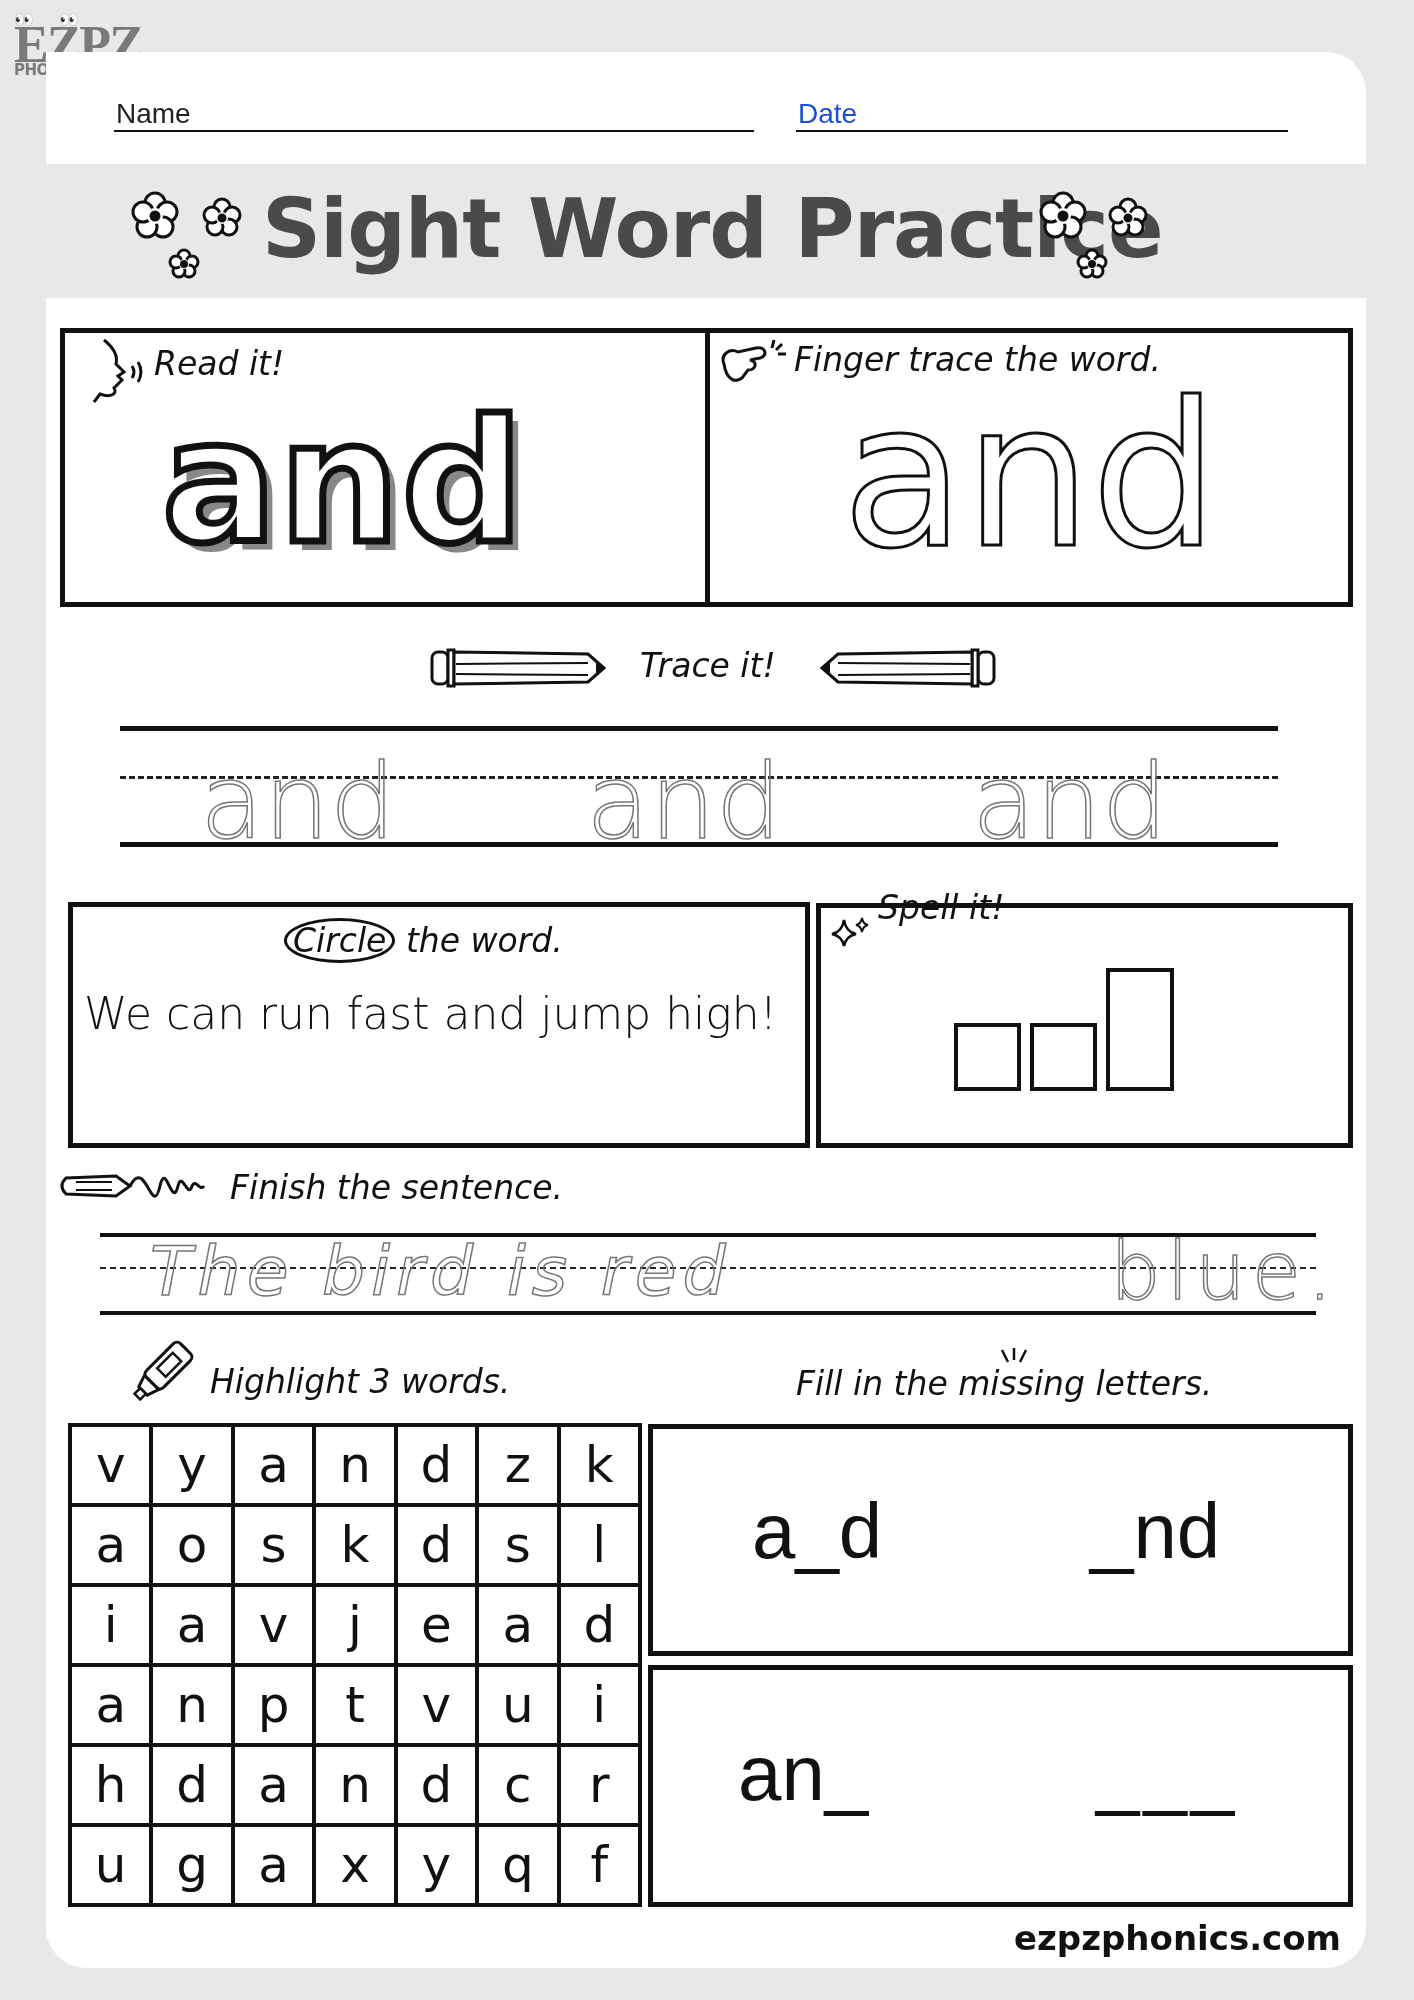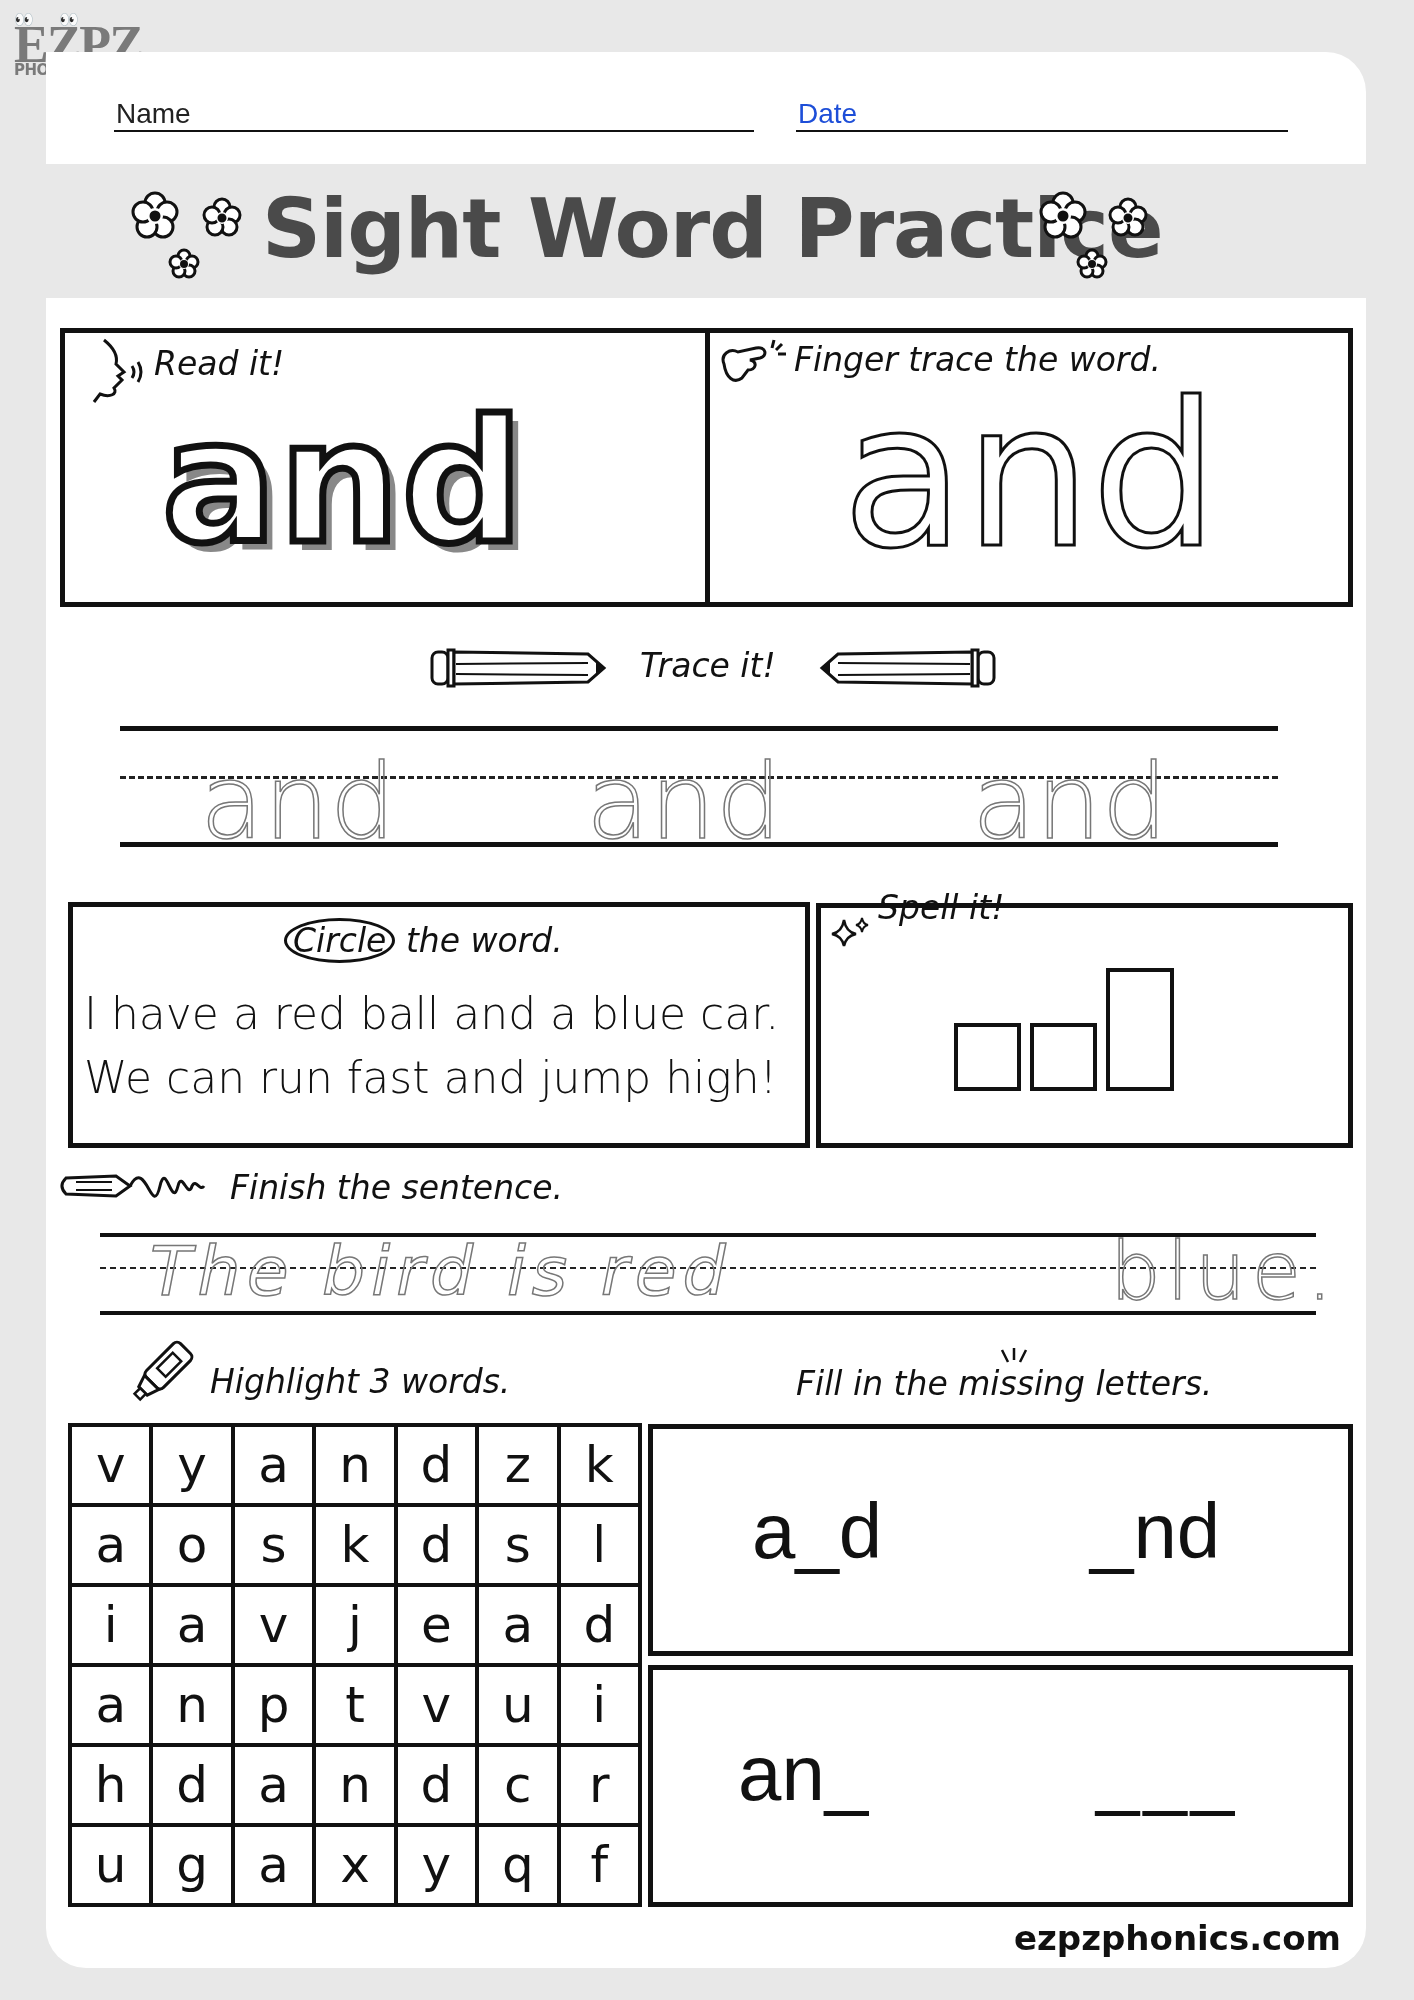--- a/index.html
+++ b/index.html
@@ -158,21 +158,20 @@
 <div class="abs dot-word" style="left:200px; top:752px; font-size:104px; line-height:100px;">and</div>
 <div class="abs dot-word" style="left:586px; top:752px; font-size:104px; line-height:100px;">and</div>
 <div class="abs dot-word" style="left:972px; top:752px; font-size:104px; line-height:100px;">and</div>
 
 <div class="abs box" style="left:68px; top:902px; width:742px; height:246px;"></div>
 <div class="abs hand" style="left:284px; top:918px;">
   <span style="display:inline-block; border:3px solid #111; border-radius:50%; padding:0 6px;">Circle</span>
   <span>the word.</span>
 </div>
 <div class="abs" style="left:84px; top:982px; font-family:'DejaVu Sans', sans-serif; font-size:44px; font-weight:200; line-height:64px; color:#111;">
-  <div>I have a red ball and a blue car.</div>
   <div>We can run fast and jump high!</div>
 </div>
 
 <div class="abs box" style="left:816px; top:903px; width:537px; height:245px;"></div>
 <svg class="abs" style="left:830px; top:916px;" width="42" height="32">
   <path d="M14 4 Q16 16 26 18 Q16 20 14 30 Q12 20 2 18 Q12 16 14 4 Z" fill="#fff" stroke="#111" stroke-width="2.5"></path>
   <path d="M32 2 Q33 8 38 9 Q33 10 32 16 Q31 10 26 9 Q31 8 32 2 Z" fill="#fff" stroke="#111" stroke-width="2"></path>
 </svg>
 <div class="abs hand" style="left:878px; top:888px;">Spell it!</div>
 <div class="abs" style="left:954px; top:1023px; width:67px; height:68px; border:4px solid #111; box-sizing:border-box;"></div>

